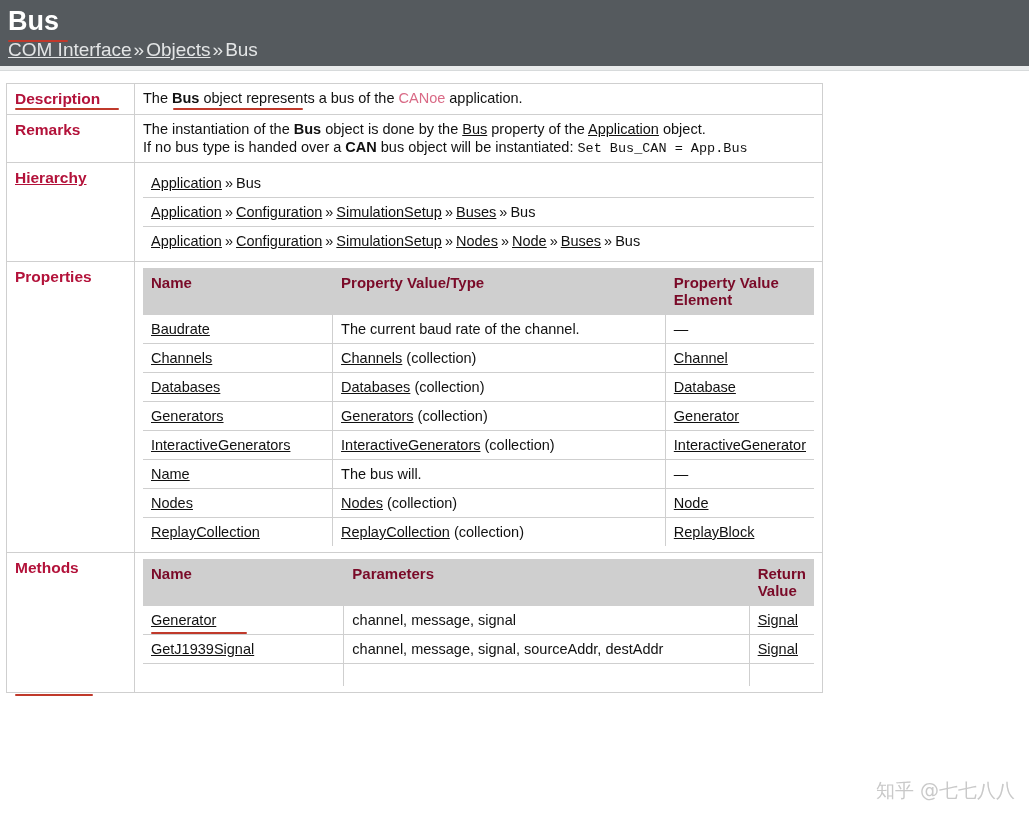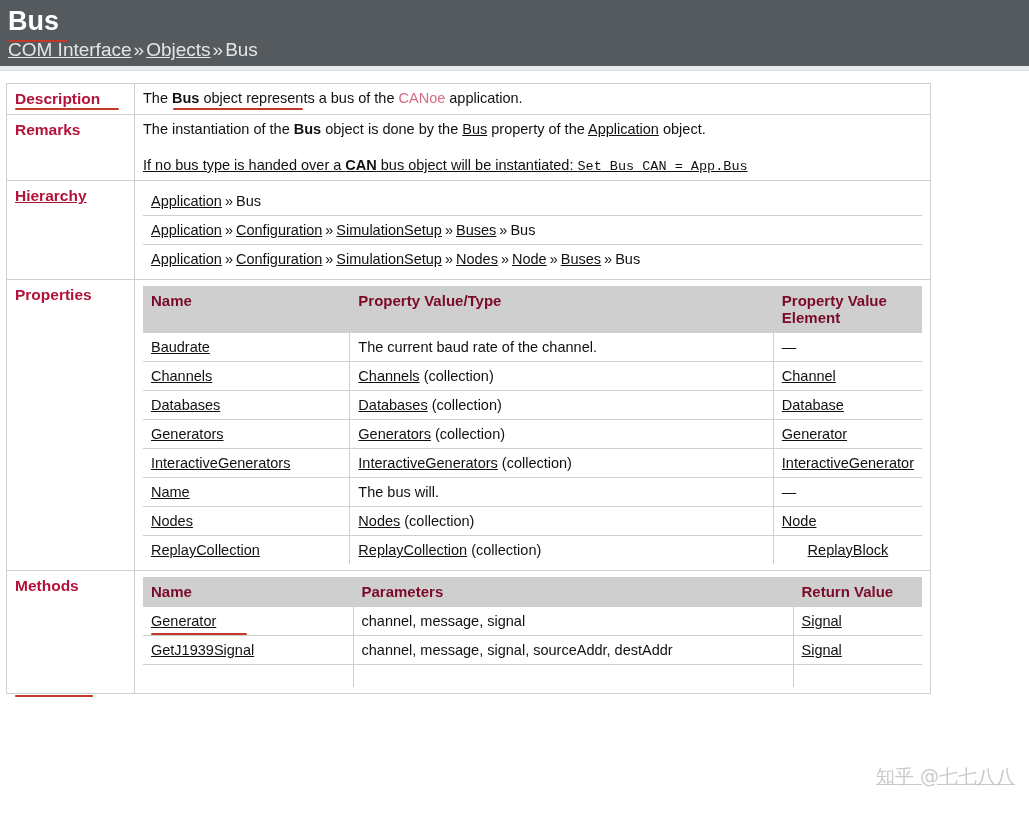--- a/index.html
+++ b/index.html
@@ -58,21 +58,21 @@
     height: 4px;
     background: #e9ebec;
     border-bottom: 1px solid #d7dadb;
   }
   
   .content {
     padding: 12px 6px 0 6px;
   }
   table.doc {
     border-collapse: collapse;
-    width: 925px;
+    width: 817px;
     table-layout: fixed;
     font-size: 14.5px;
     color: #111;
   }
   table.doc td {
     border: 1px solid #cfcfcf;
     padding: 6px 8px;
     vertical-align: top;
   }
   .label-cell {
@@ -136,26 +136,25 @@
     border: 1px solid #cfcfcf;
     padding: 6px 8px;
     vertical-align: top;
   }
   td.nopad { padding: 0; border: 1px solid #cfcfcf; }
   .hier-line td { padding: 5px 8px; margin-top: 36px; }
   
   .watermark {
     position: absolute;
     right: 14px;
-    bottom: 26px;
+    bottom: 12px;
     color: #c9c9c9;
     font-size: 19px;
     font-family: "DejaVu Sans", sans-serif;
     pointer-events: none;
-    text-decoration: underline;
   }
 </style>
 </head>
 <body>
 
 <div class="header">
   <div class="header-title">Bus</div>
   <div class="title-underline"></div>
   <div class="breadcrumb">
     <a class="crumb" href="#">COM Interface</a><span class="sep">»</span><a class="crumb" href="#">Objects</a><span class="sep">»</span><span>Bus</span>
@@ -183,21 +182,21 @@
   </tr>
 
   <tr>
     <td class="label-cell">
       <span>Remarks</span>
     </td>
     <td>
       <div>
         <span>The instantiation of the </span><b>Bus</b><span> object is done by the </span><a class="lnk" href="#">Bus</a><span> property of the </span><a class="lnk" href="#">Application</a><span> object.</span>
       </div>
-      <div style="margin-top:20px;text-decoration:underline;">
+      <div style="margin-top:2px;">
         <span>If no bus type is handed over a </span><b>CAN</b><span> bus object will be instantiated: </span><span class="mono">Set Bus_CAN = App.Bus</span>
       </div>
     </td>
   </tr>
 
   <tr>
     <td class="label-cell">
       <span class="label-hier">Hierarchy</span>
     </td>
     <td class="nopad">
@@ -272,21 +271,21 @@
           <td style="border-right:none;">—</td>
         </tr>
         <tr>
           <td style="border-left:none;"><a class="lnk" href="#">Nodes</a></td>
           <td><a class="lnk" href="#">Nodes</a><span> (collection)</span></td>
           <td style="border-right:none;"><a class="lnk" href="#">Node</a></td>
         </tr>
         <tr>
           <td style="border-left:none;border-bottom:none;"><a class="lnk" href="#">ReplayCollection</a></td>
           <td style="border-bottom:none;"><a class="lnk" href="#">ReplayCollection</a><span> (collection)</span></td>
-          <td style="border-right:none;border-bottom:none;text-align:center;"><a class="lnk" href="#">ReplayBlock</a></td>
+          <td style="border-right:none;border-bottom:none;"><a class="lnk" href="#">ReplayBlock</a></td>
         </tr>
       </tbody>
             </table>
     </td>
   </tr>
 
   <tr>
     <td class="label-cell">
       <span>Methods</span>
       <span class="ul-red" style="width:78px;bottom:-4px;left:8px;"></span>

